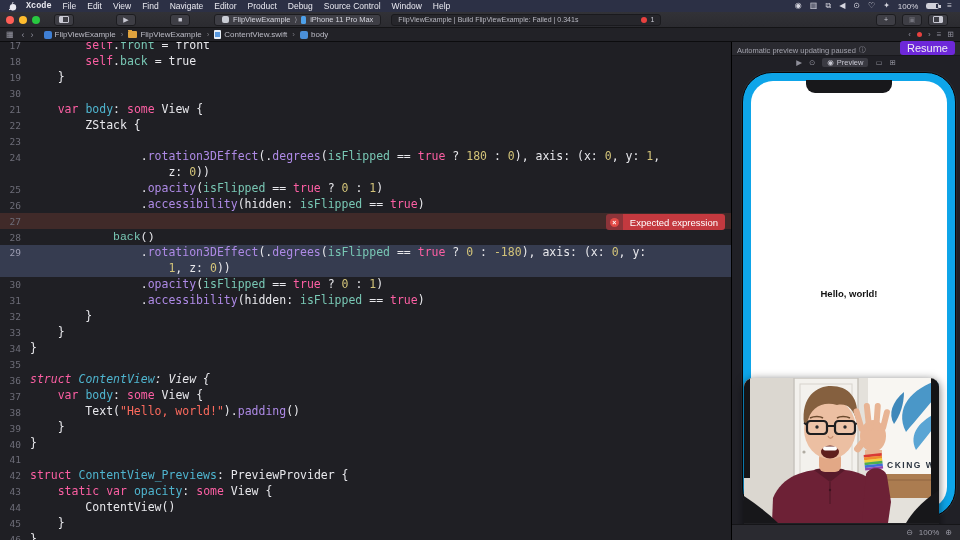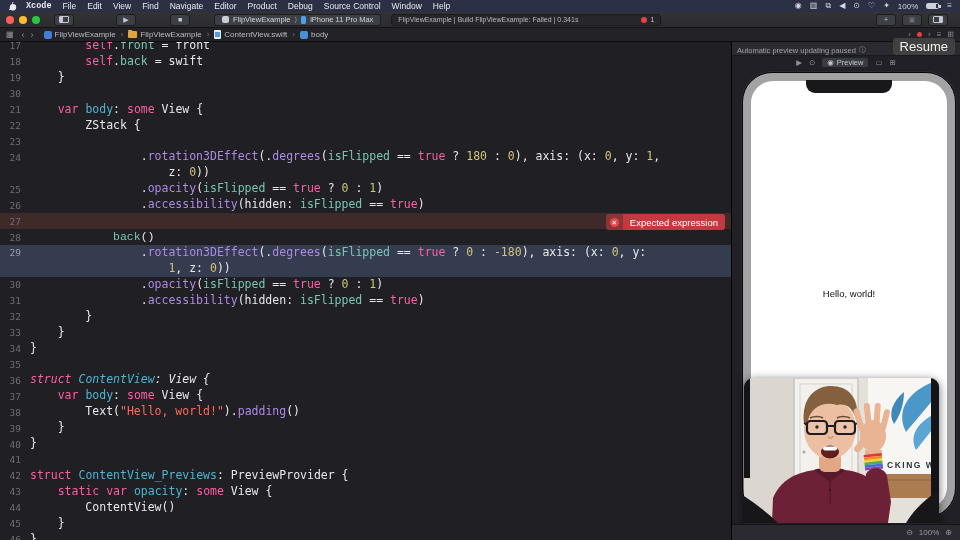--- a/index.html
+++ b/index.html
@@ -80,29 +80,29 @@
   .badge .ico { background:#8d3439; width:17px; display:flex; align-items:center; justify-content:center; }
   .badge .ico b { width:9px; height:9px; border-radius:50%; background:#e24a46; color:#fff; font-size:7px;
     line-height:9px; text-align:center; font-weight:bold; display:block; }
   .badge .txt { background:#c4393f; color:#fff; display:flex; align-items:center; padding:0 7px; }
 
   
   .canvas { flex:1; position:relative; background:#202026; border-left:1px solid #000; }
   .canvas-banner { height:14px; background:#2a2a30; display:flex; align-items:flex-end; padding:0 5px;
     color:#a2a2ac; font-size:7.5px; border-bottom:1px solid #19191d; }
   .canvas-banner .info { margin-left:3px; font-size:7px; color:#8d8d98; }
-  .resume-btn { margin-left:auto; background:#404040; color:#f0f0f4; font-size:13px; border-radius:3px;
+  .resume-btn { margin-left:auto; background:#6d28d9; color:#f0f0f4; font-size:11px; border-radius:3px;
     padding:1px 7px; }
   .canvas-toolbar { height:13px; display:flex; align-items:center; justify-content:center; gap:7px;
     color:#8f8f9a; font-size:7.5px; }
   .ct-seg { display:flex; align-items:center; gap:3px; }
   .ct-seg.active { background:#3a3a42; border-radius:2px; padding:0 5px; color:#c6c6d0; }
 
-  .phone { position:absolute; left:10px; top:30px; width:214px; height:446px; background:#a3a3a3;
-    border-radius:30px; border:1px solid #060608; box-shadow:0 0 0 1px #2a2a30; }
+  .phone { position:absolute; left:10px; top:30px; width:214px; height:446px; background:#0ea5e9;
+    border-radius:30px; border:1px solid #060608; box-shadow:0 0 0 1px #2a2a30;font-weight:bold; }
   .phone-screen { position:absolute; inset:8px; background:#ffffff; border-radius:22px; overflow:hidden; }
   .notch { position:absolute; top:7px; left:50%; transform:translateX(-50%); width:86px; height:13px;
     background:#18181b; border-radius:0 0 9px 9px; }
   .hello { position:absolute; top:207px; left:0; right:0; text-align:center; color:#111;
     font-size:9.5px; }
 
   .canvas-bottom { position:absolute; left:0; right:0; bottom:0; height:16px; background:#2a2a30;
     border-top:1px solid #151518; display:flex; align-items:center; justify-content:flex-end; gap:6px;
     padding:0 8px; color:#9b9ba6; font-size:8px; }
 
@@ -222,21 +222,21 @@
 <div class="main">
 
   <div class="editor">
     <div class="code-area" id="code-area">
         <div class="cl">
           <span class="ln">17</span>
           <pre style="padding-left: 55.36px;"><span class="k">self</span><span class="p">.</span><span class="t">front</span><span class="p"> = front</span></pre>
         </div>
         <div class="cl">
           <span class="ln">18</span>
-          <pre style="padding-left: 55.36px;"><span class="k">self</span><span class="p">.</span><span class="t">back</span><span class="p"> = swift</span></pre>
+          <pre style="padding-left: 55.36px;"><span class="k">self</span><span class="p">.</span><span class="t">back</span><span class="p"> = true</span></pre>
         </div>
         <div class="cl">
           <span class="ln">19</span>
           <pre style="padding-left: 27.68px;"><span class="p">}</span></pre>
         </div>
         <div class="cl">
           <span class="ln">30</span>
           <pre style="padding-left: 0px;"></pre>
         </div>
         <div class="cl">

